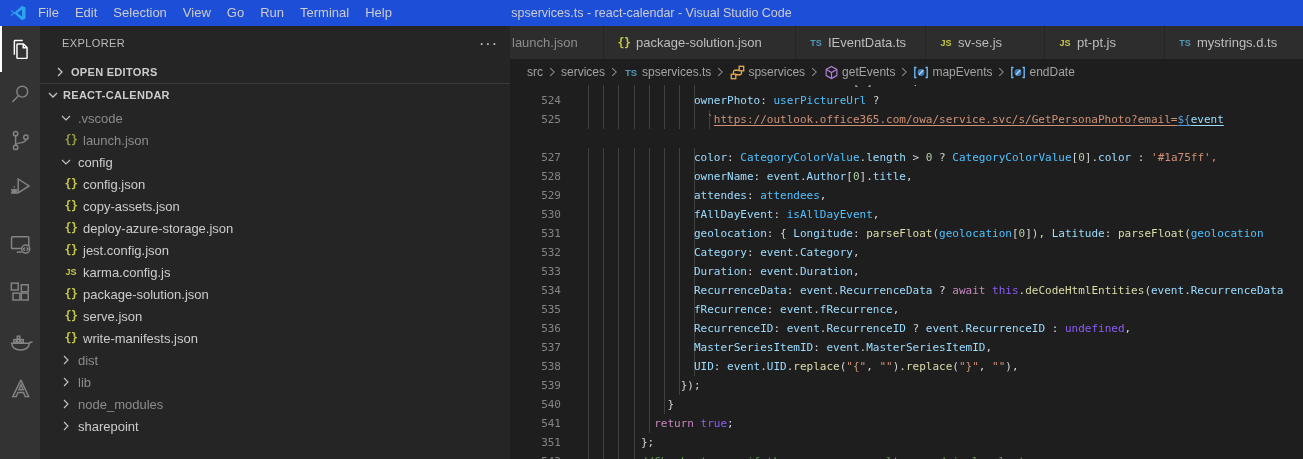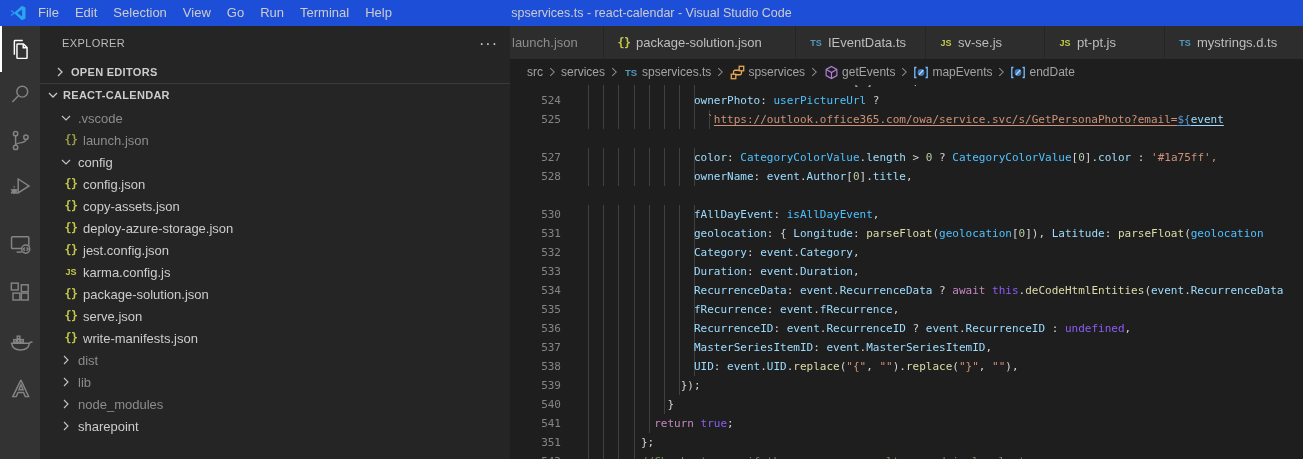--- a/index.html
+++ b/index.html
@@ -445,20 +445,32 @@
           <span class="ig" style="left: 78px;"></span>
           <span class="ig" style="left: 93.172px;"></span>
           <span class="ig" style="left: 108.344px;"></span>
           <span class="ig" style="left: 123.516px;"></span>
           <span class="ig" style="left: 138.688px;"></span>
           <span class="ig" style="left: 153.86px;"></span>
           <span class="ig" style="left: 169.032px;"></span>
           <span class="ig" style="left: 184.204px;"></span>
           <span class="lc">                <span class="tk-k">ownerName</span><span class="tk-p">: </span><span class="tk-k">event</span><span class="tk-p">.</span><span class="tk-k">Author</span><span class="tk-p">[</span><span class="tk-n">0</span><span class="tk-p">].</span><span class="tk-k">title</span><span class="tk-p">,</span></span>
         </div>
+        <div class="cl" style="top: 101px;">
+          <span class="ln">529</span>
+          <span class="ig" style="left: 78px;"></span>
+          <span class="ig" style="left: 93.172px;"></span>
+          <span class="ig" style="left: 108.344px;"></span>
+          <span class="ig" style="left: 123.516px;"></span>
+          <span class="ig" style="left: 138.688px;"></span>
+          <span class="ig" style="left: 153.86px;"></span>
+          <span class="ig" style="left: 169.032px;"></span>
+          <span class="ig" style="left: 184.204px;"></span>
+          <span class="lc">                <span class="tk-k">attendes</span><span class="tk-p">: </span><span class="tk-v">attendees</span><span class="tk-p">,</span></span>
+        </div>
         <div class="cl" style="top: 120px;">
           <span class="ln">530</span>
           <span class="ig" style="left: 78px;"></span>
           <span class="ig" style="left: 93.172px;"></span>
           <span class="ig" style="left: 108.344px;"></span>
           <span class="ig" style="left: 123.516px;"></span>
           <span class="ig" style="left: 138.688px;"></span>
           <span class="ig" style="left: 153.86px;"></span>
           <span class="ig" style="left: 169.032px;"></span>
           <span class="ig" style="left: 184.204px;"></span>

